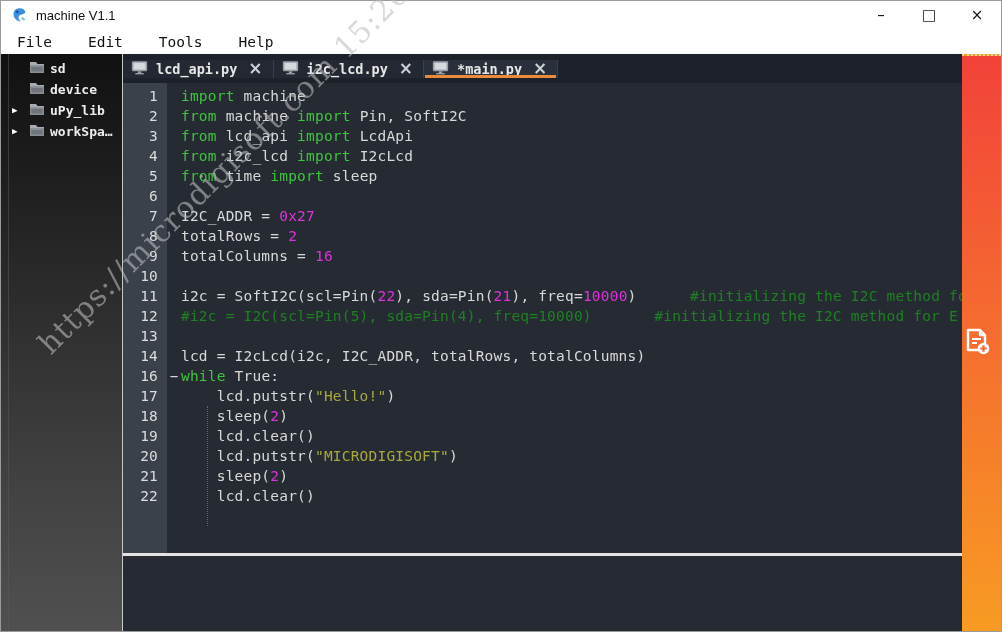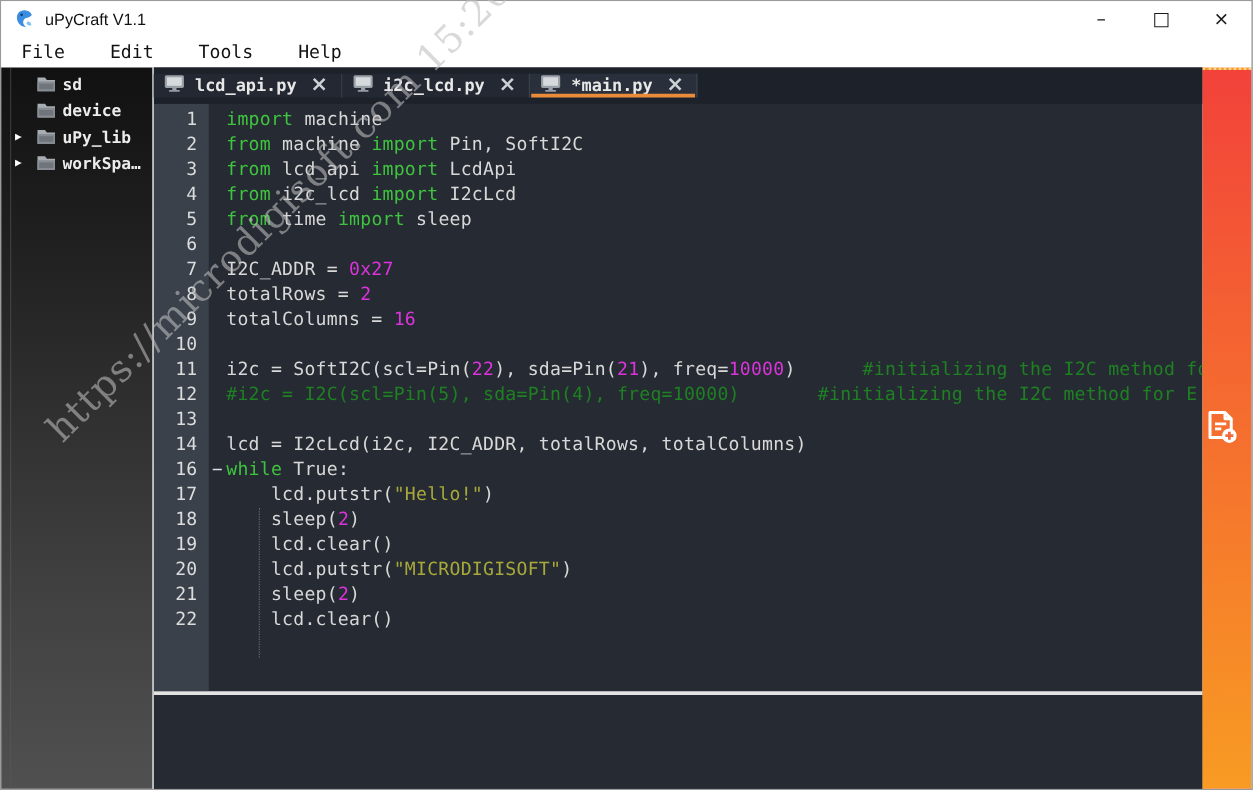--- a/index.html
+++ b/index.html
@@ -67,21 +67,21 @@
 <div class="window">
 
   <div class="titlebar">
     <span class="logo">
       <svg viewBox="0 0 16 16">
           <path d="M8.2 1.2C4.6 1 2.2 3.8 2.4 7.1c.2 3.6 3 6.4 6.8 6.6-2.2-1.6-2.8-4.2-1.2-5.9 1.3-1.4 4.3-.6 5.6-3.2-.8-2-2.8-3.3-5.4-3.4z" fill="#3b8de0"></path>
           <circle cx="5.9" cy="4.6" r="1" fill="#0a3e73"></circle>
           <path d="M10.5 9.5c1.5.3 2.6 1.4 2.9 3-1.8.4-3.2-.2-3.8-1.4z" fill="#7fc0f2"></path>
         </svg>
     </span>
-    <span class="title">uPyCraft V1.1</span>
+    <span class="title">machine V1.1</span>
     <div class="win-controls">
       <span class="win-btn">–</span>
       <span class="win-btn">□</span>
       <span class="win-btn">×</span>
     </div>
   </div>
 
   <div class="menubar" id="menubar">
       <span class="menu-item">File</span>
       <span class="menu-item">Edit</span>

